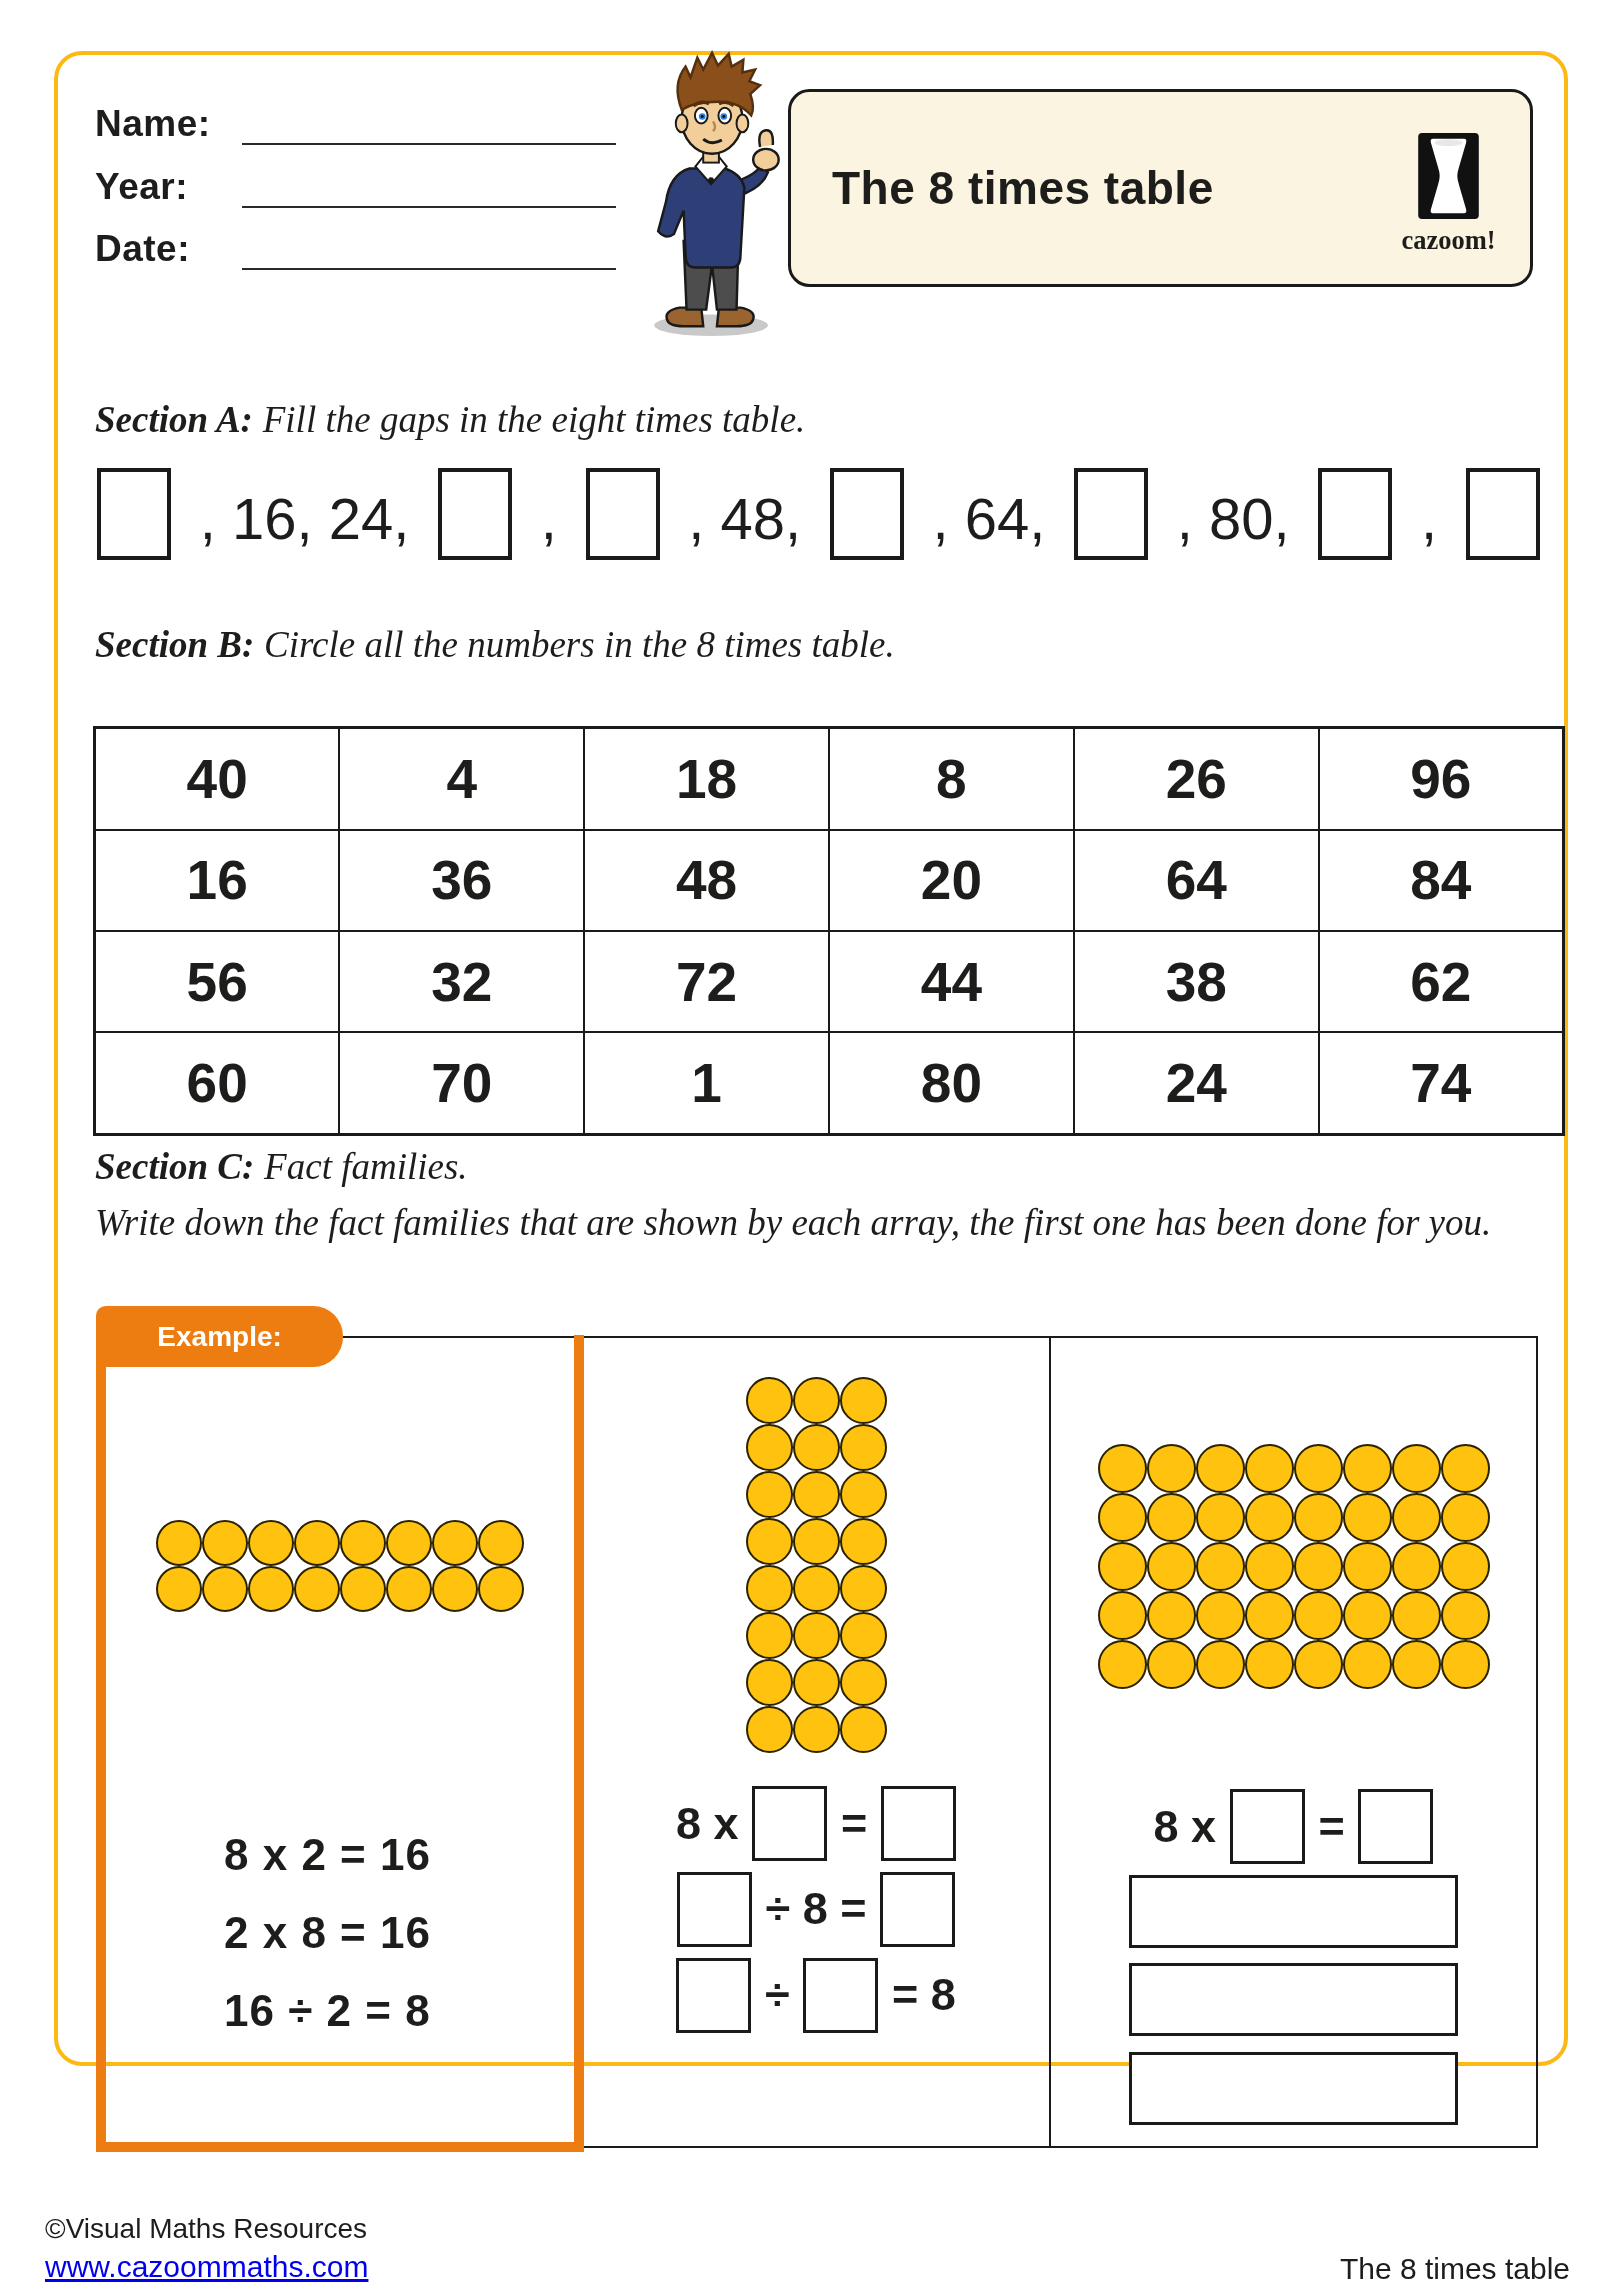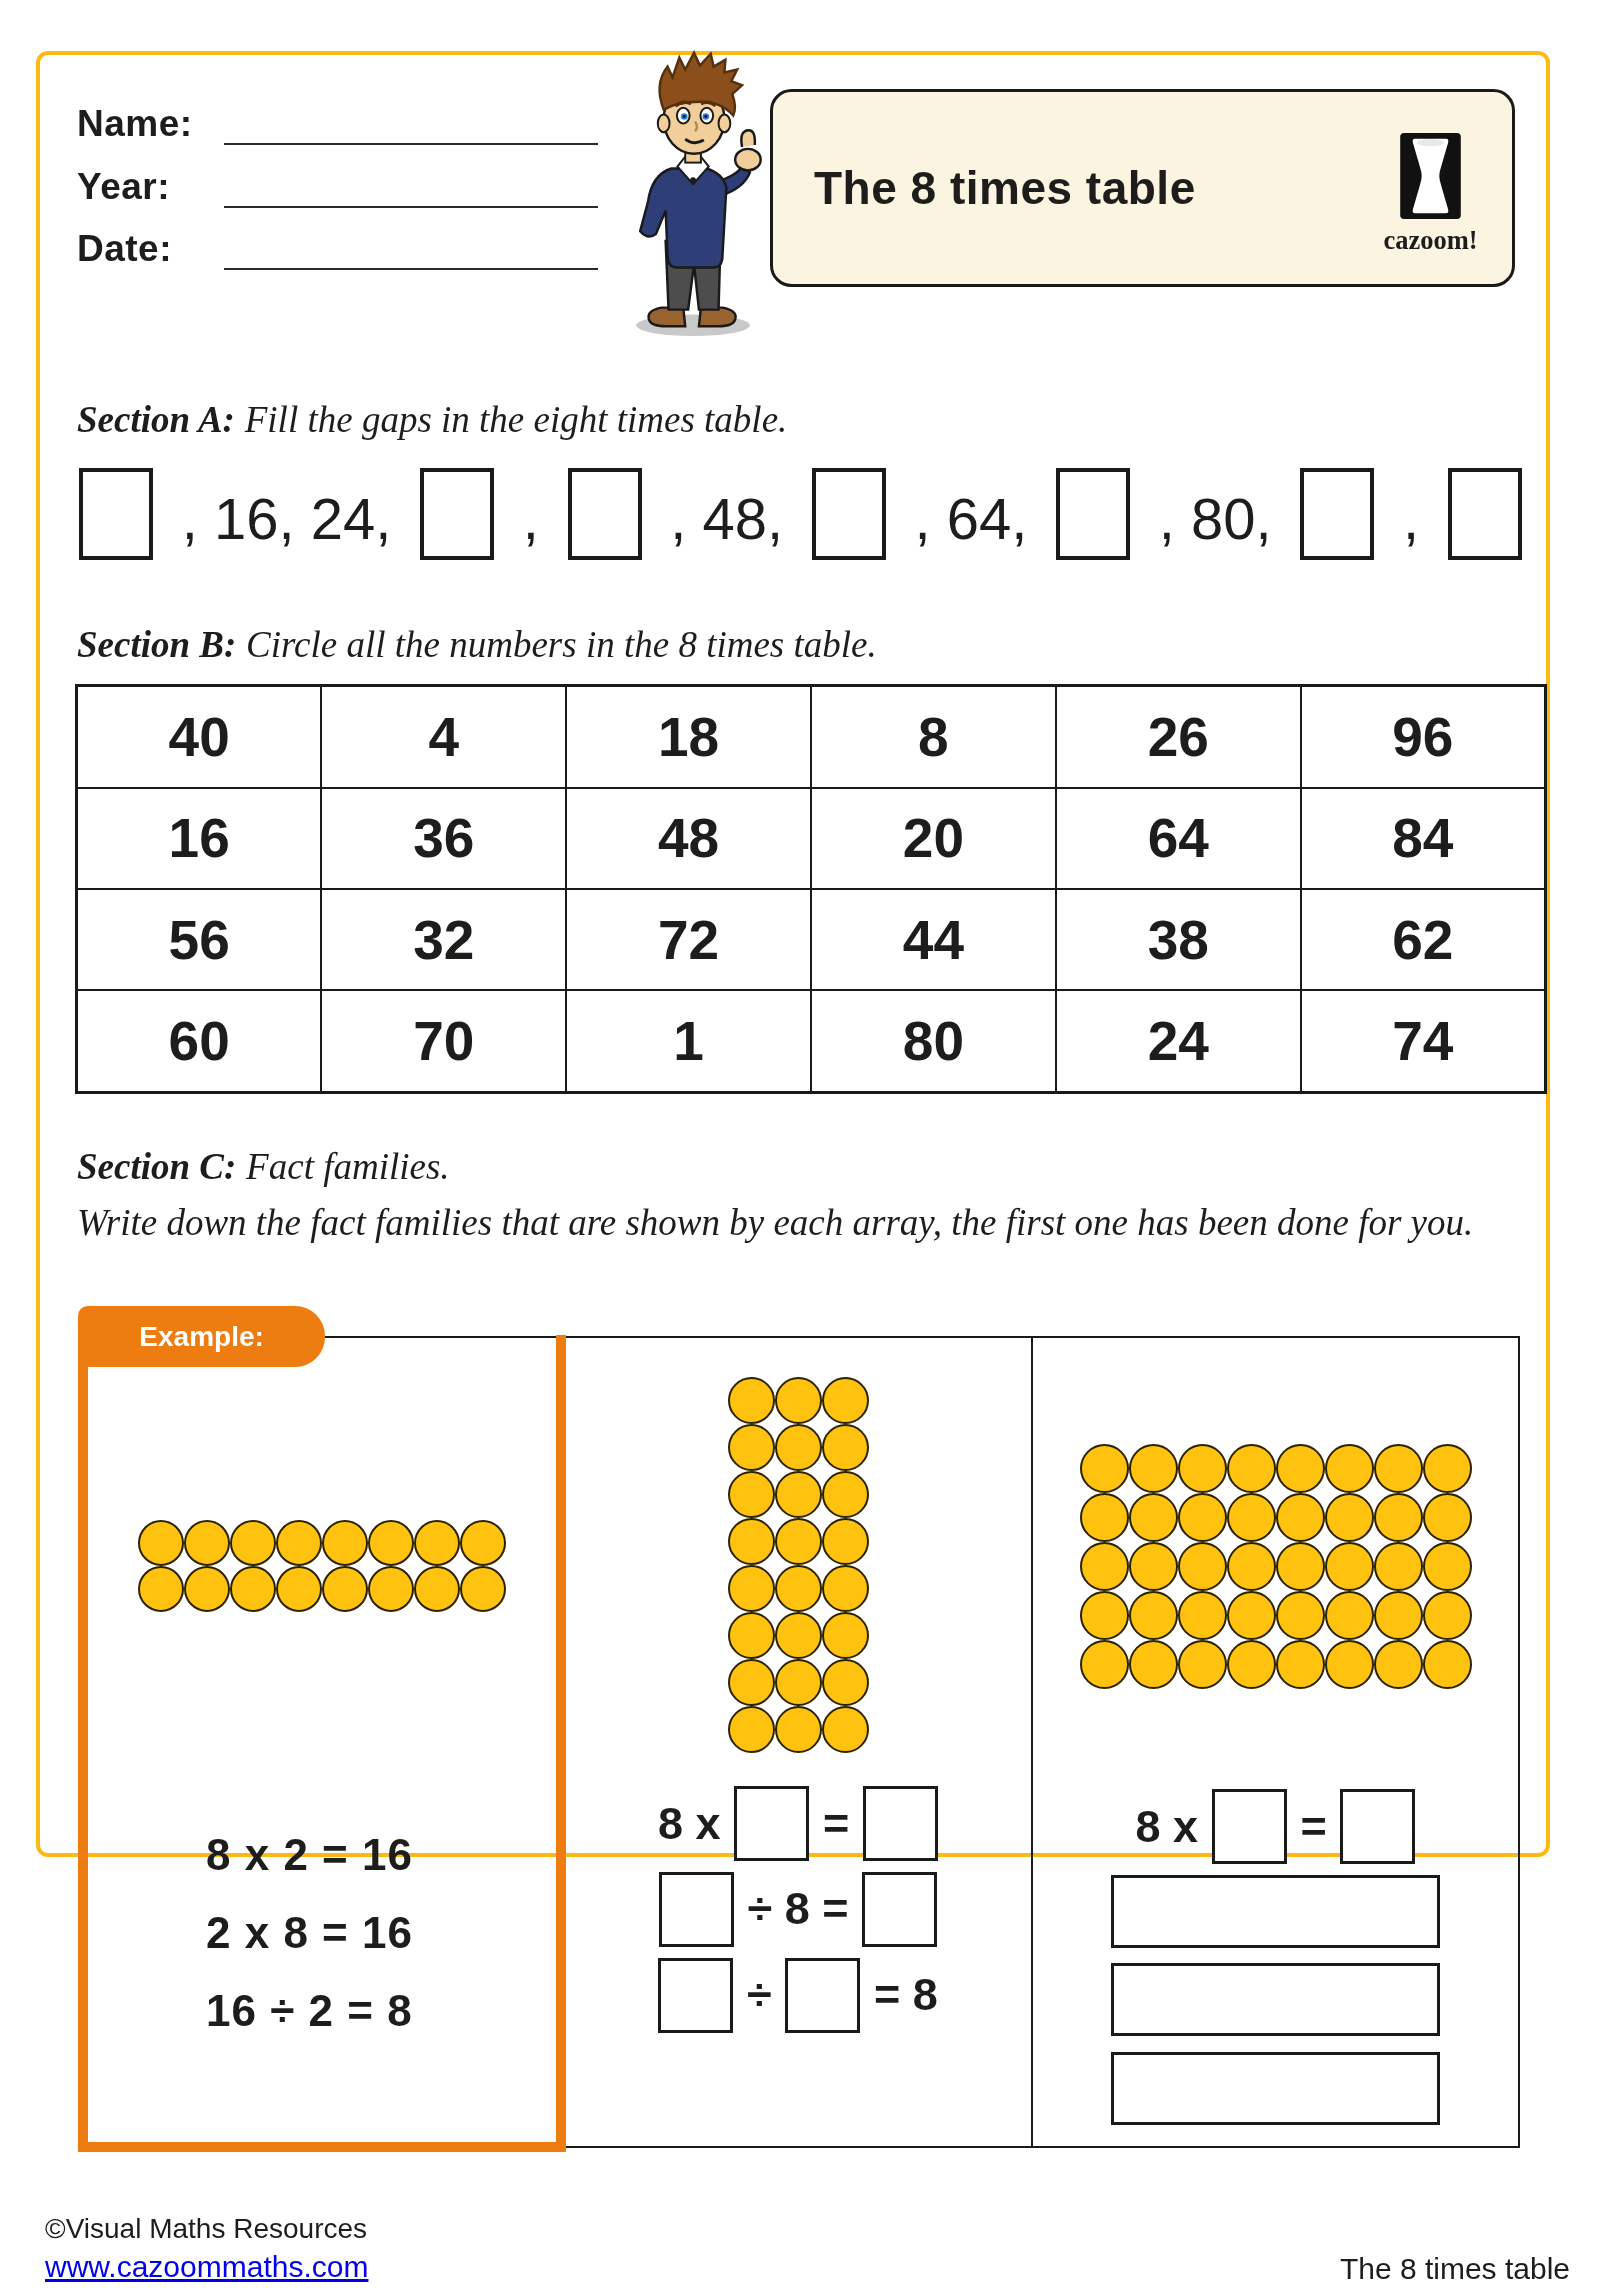--- a/index.html
+++ b/index.html
@@ -2,22 +2,22 @@
 <html style="--page-border: #FCB813; --accent: #EE7D11; --dot-fill: #FFC20E; --dot-stroke: #2B2200; --title-bg: #FAF4E1; --link: #0000EE;"><head>
 <meta charset="utf-8">
 <style>
   html,body{margin:0;padding:0;}
   body{
     width:1621px;height:2293px;position:relative;background:#ffffff;
     font-family:"Liberation Sans", sans-serif;color:#1d1d1b;
     -webkit-font-smoothing:antialiased;
   }
   .sheet{
-    position:absolute;left:36px;top:51px;width:1514px;height:1806px;
-    border:4.9px solid var(--page-border,#FCB813);border-radius:12px;box-sizing:border-box;
+    position:absolute;left:54px;top:51px;width:1514px;height:2015px;
+    border:4.9px solid var(--page-border,#FCB813);border-radius:28px;box-sizing:border-box;
   }
   
   .fields{position:absolute;left:37px;top:49px;}
   .field-row{display:flex;align-items:flex-end;height:41px;margin-bottom:21.6px;}
   .field-label{font-size:37px;font-weight:bold;width:147px;letter-spacing:0.5px;}
   .field-line{width:374px;border-bottom:2.9px solid #2a2a2a;height:33px;}
   
   .character{position:absolute;left:541px;top:-9.8px;width:230px;height:294px;}
   
   .title-box{
@@ -49,21 +49,21 @@
   .seq-text{font-size:58px;font-weight:normal;letter-spacing:0px;transform:translateY(3.9px);}
   
   .b-table{
     position:absolute;left:35px;top:629px;width:1472px;height:410px;
     border-collapse:collapse;table-layout:fixed;
   }
   .b-table td{
     border:2.9px solid #1a1a1a;text-align:center;vertical-align:middle;
     font-size:55px;font-weight:bold;
   }
-  .b-table{border:3.9px solid #1a1a1a;}
+  .b-table{border:3.9px solid #1a1a1a;margin-top:42px;}
   
   .panels{
     position:absolute;left:39px;top:1281px;width:1441px;height:812px;
     border:2.9px solid #1a1a1a;box-sizing:border-box;display:flex;
   }
   .col{position:relative;box-sizing:border-box;}
   .col1{width:482px;}
   .col2{width:470px;border-left:2.9px solid #1a1a1a;border-right:2.9px solid #1a1a1a;}
   .col3{flex:1;}
   .example-frame{

